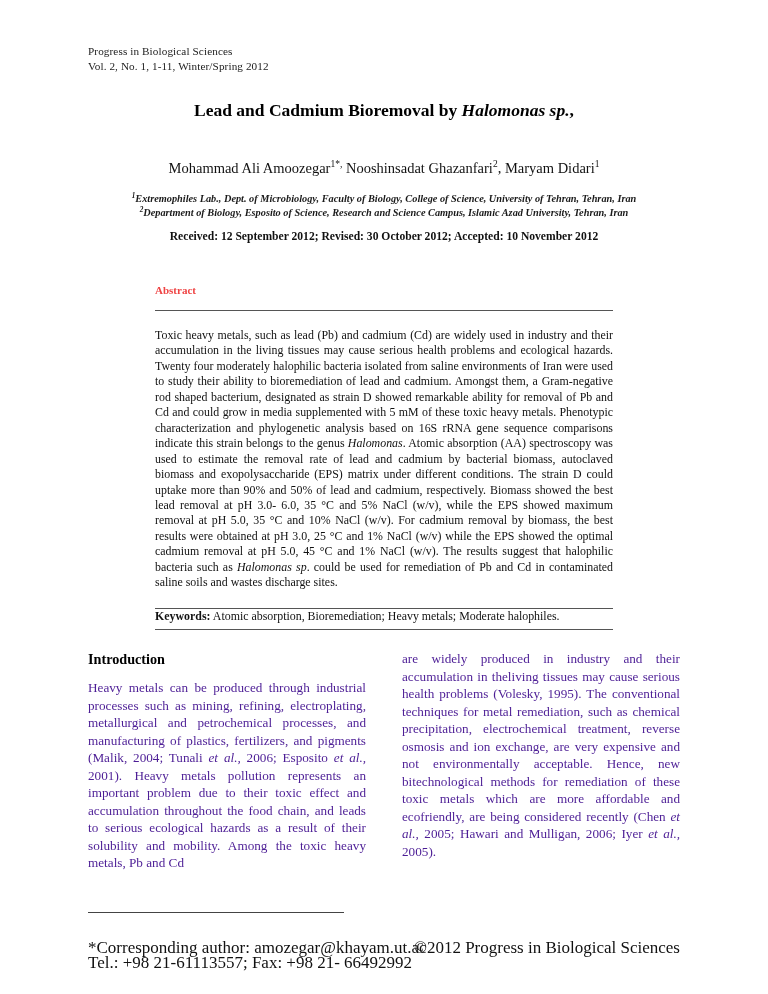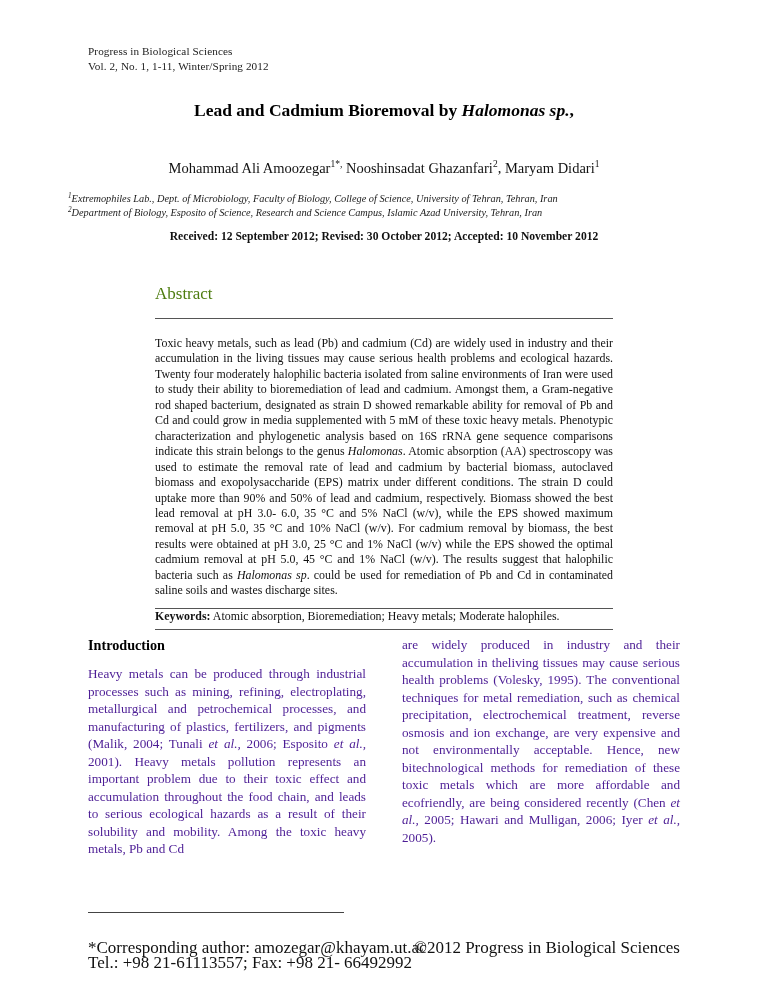--- a/index.html
+++ b/index.html
@@ -67,25 +67,26 @@
     vertical-align: super;
     line-height: 0;
   }
 
   
   .affiliations {
     position: absolute;
     left: 68px;
     top: 192px;
     width: 632px;
-    text-align: left;
+    text-align: center;
     font-style: italic;
     font-size: 10.3px;
     line-height: 14px;
     color: #1a1a1a;
+    font-weight: bold;
   }
   .affiliations sup {
     font-size: 7.2px;
     vertical-align: super;
     line-height: 0;
     font-style: italic;
   }
   .affiliations div { white-space: nowrap; }
 
   
@@ -101,24 +102,24 @@
   }
 
   
   .abstract-wrap {
     position: absolute;
     left: 155px;
     top: 284px;
     width: 458px;
   }
   .abstract-heading {
-    font-weight: normal;
-    font-size: 17px;
+    font-weight: bold;
+    font-size: 11px;
     margin: 0 0 14px 0;
-    color: #4d7c0f;
+    color: #ef4444;
   }
   .rule {
     border: 0;
     border-top: 1px solid #555;
     margin: 0;
     height: 0;
   }
   .abstract-body {
     font-size: 11.9px;
     line-height: 15.45px;
@@ -141,21 +142,21 @@
     line-height: 15.4px;
     color: #111;
     padding-bottom: 5px;
   }
   .keywords .kw-label { font-weight: bold; }
 
   
   .columns {
     position: absolute;
     left: 88px;
-    top: 636px;
+    top: 650px;
     width: 592px;
     height: 240px;
   }
   .col {
     position: absolute;
     top: 0;
     width: 278px;
   }
   .col-left  { left: 0; }
   .col-right { left: 314px; }

